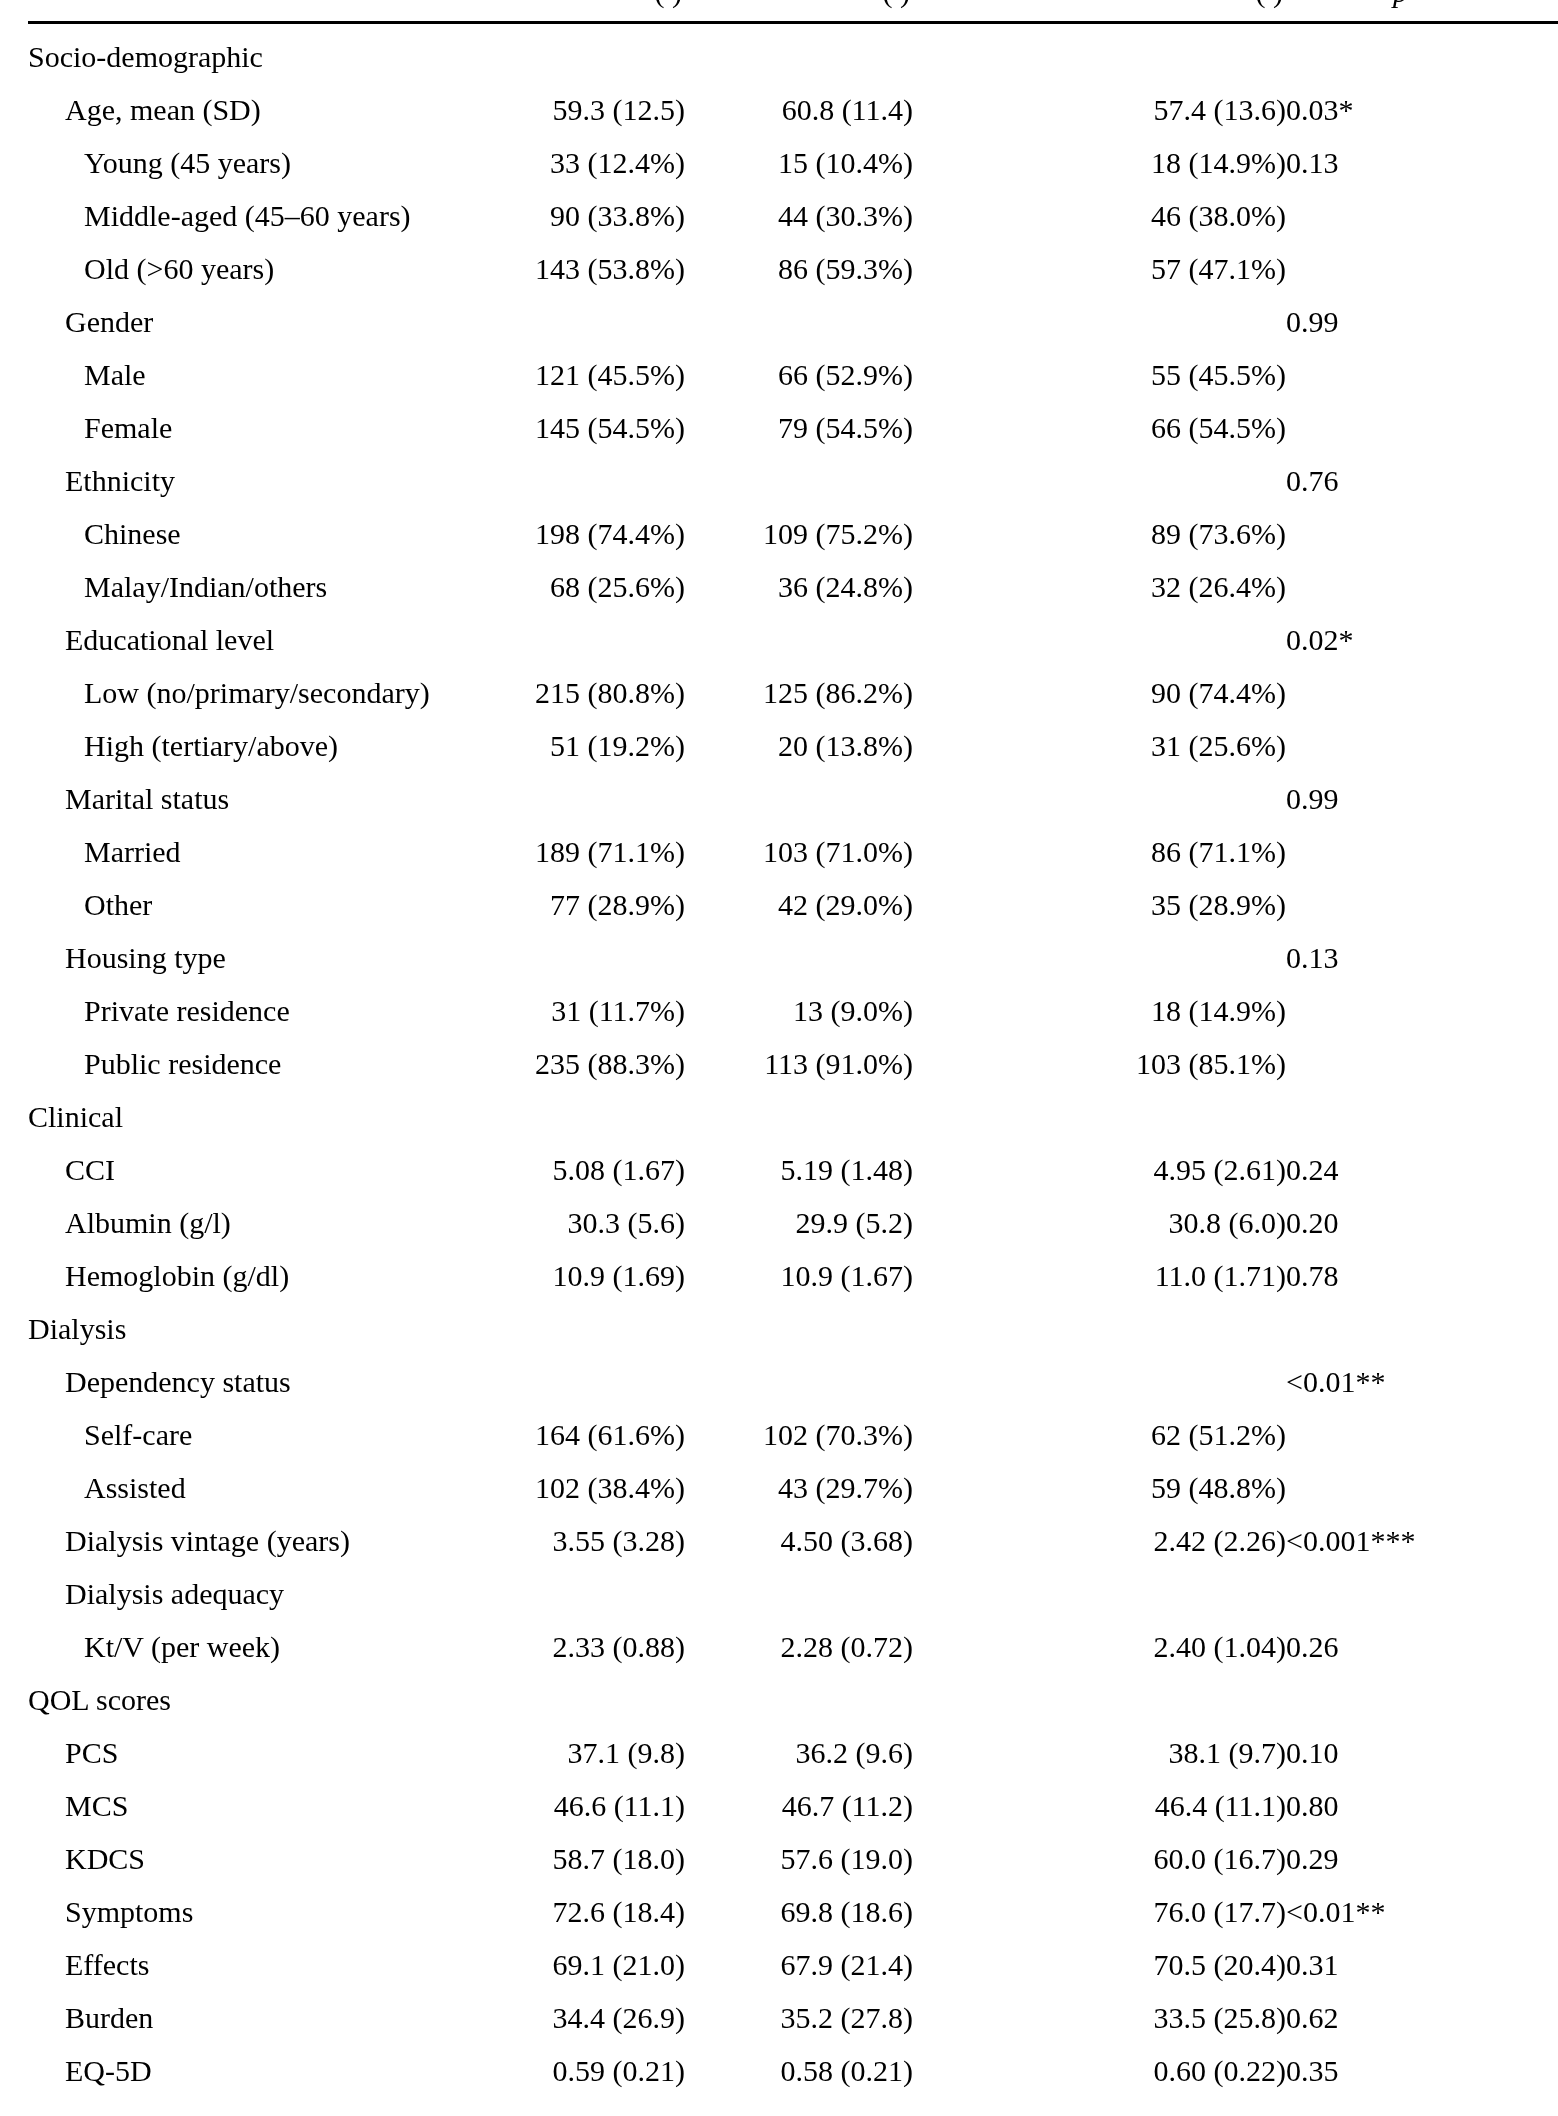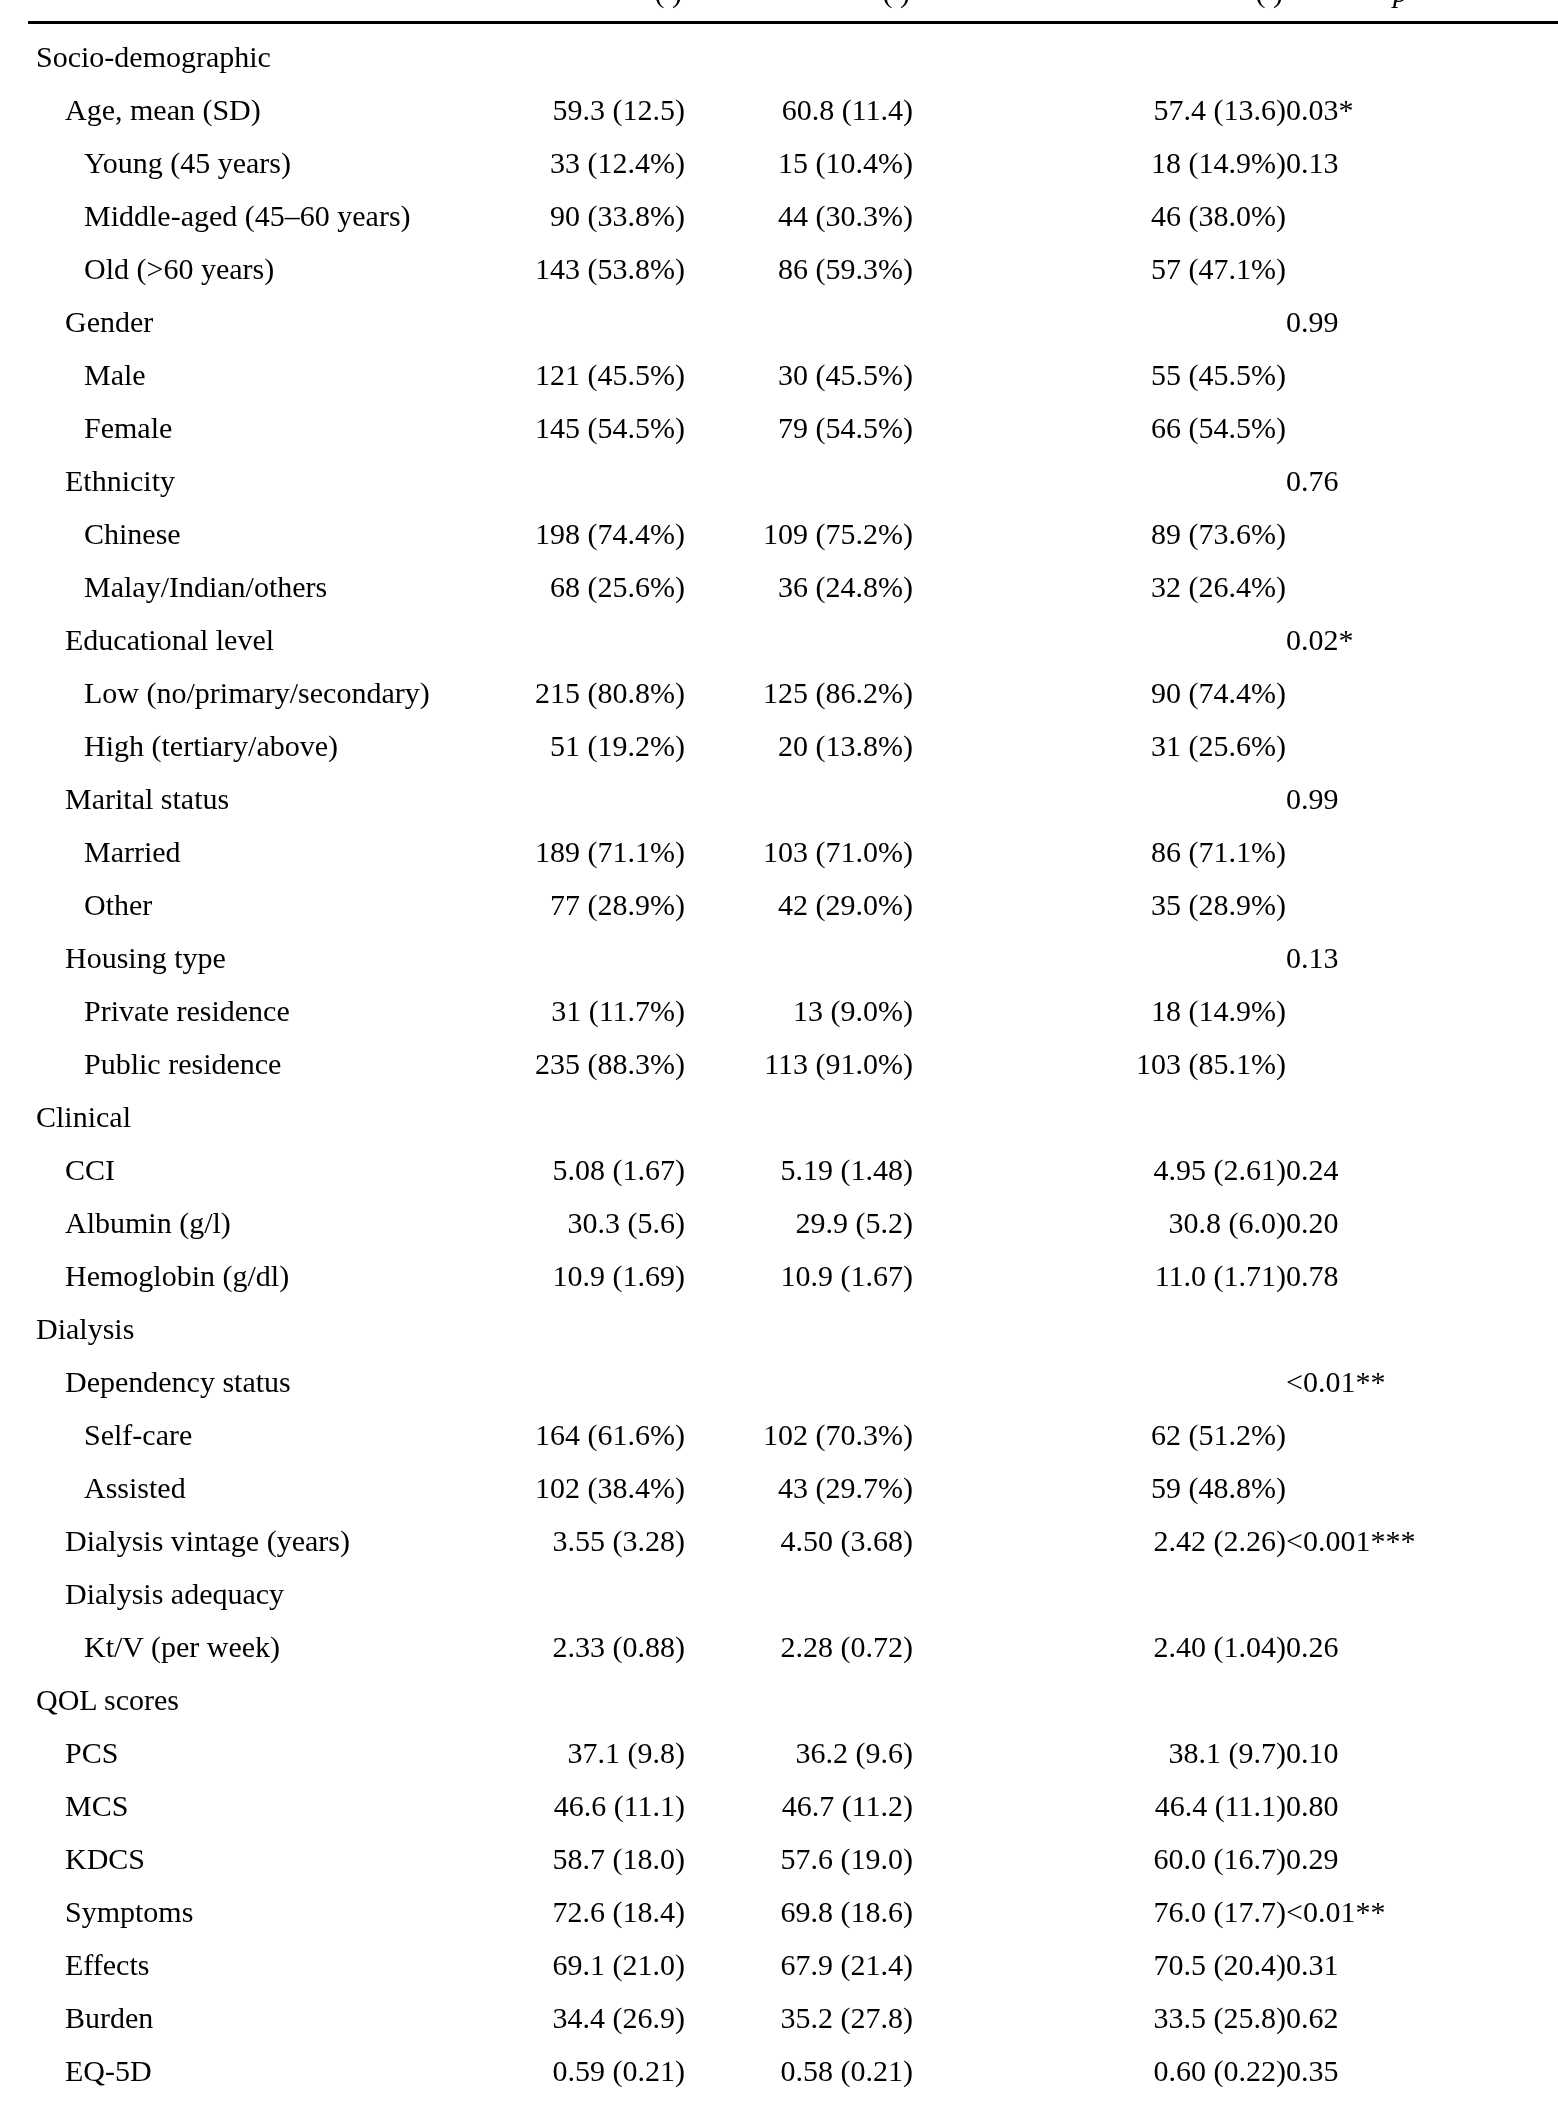--- a/index.html
+++ b/index.html
@@ -73,21 +73,21 @@
     height: 53px;
     vertical-align: middle;
     white-space: nowrap;
     font-size: 30px;
   }
 
   td.lbl {
     text-align: left;
     width: 505px;
   }
-  td.lbl .lvl0 { padding-left: 36px; display: inline-block; }
+  td.lbl .lvl0 { padding-left: 28px; display: inline-block; }
   td.lbl .lvl1 { padding-left: 65px; display: inline-block; }
   td.lbl .lvl2 { padding-left: 84px; display: inline-block; }
 
   td.v1, td.v2, td.v3 {
     text-align: right;
   }
   td.v1 { width: 180px; padding-right: 0px; }
   td.v2 { width: 228px; padding-right: 0px; }
   td.v3 { width: 373px; padding-right: 0px; }
   td.pv {
@@ -152,21 +152,21 @@
         <tr>
           <td class="lbl"><span class="lvl1">Gender</span></td>
           <td class="v1"></td>
           <td class="v2"></td>
           <td class="v3"></td>
           <td class="pv">0.99</td>
         </tr>
         <tr>
           <td class="lbl"><span class="lvl2">Male</span></td>
           <td class="v1">121 (45.5%)</td>
-          <td class="v2">30 (45.5%)</td>
+          <td class="v2">66 (52.9%)</td>
           <td class="v3">55 (45.5%)</td>
           <td class="pv"></td>
         </tr>
         <tr>
           <td class="lbl"><span class="lvl2">Female</span></td>
           <td class="v1">145 (54.5%)</td>
           <td class="v2">79 (54.5%)</td>
           <td class="v3">66 (54.5%)</td>
           <td class="pv"></td>
         </tr>

